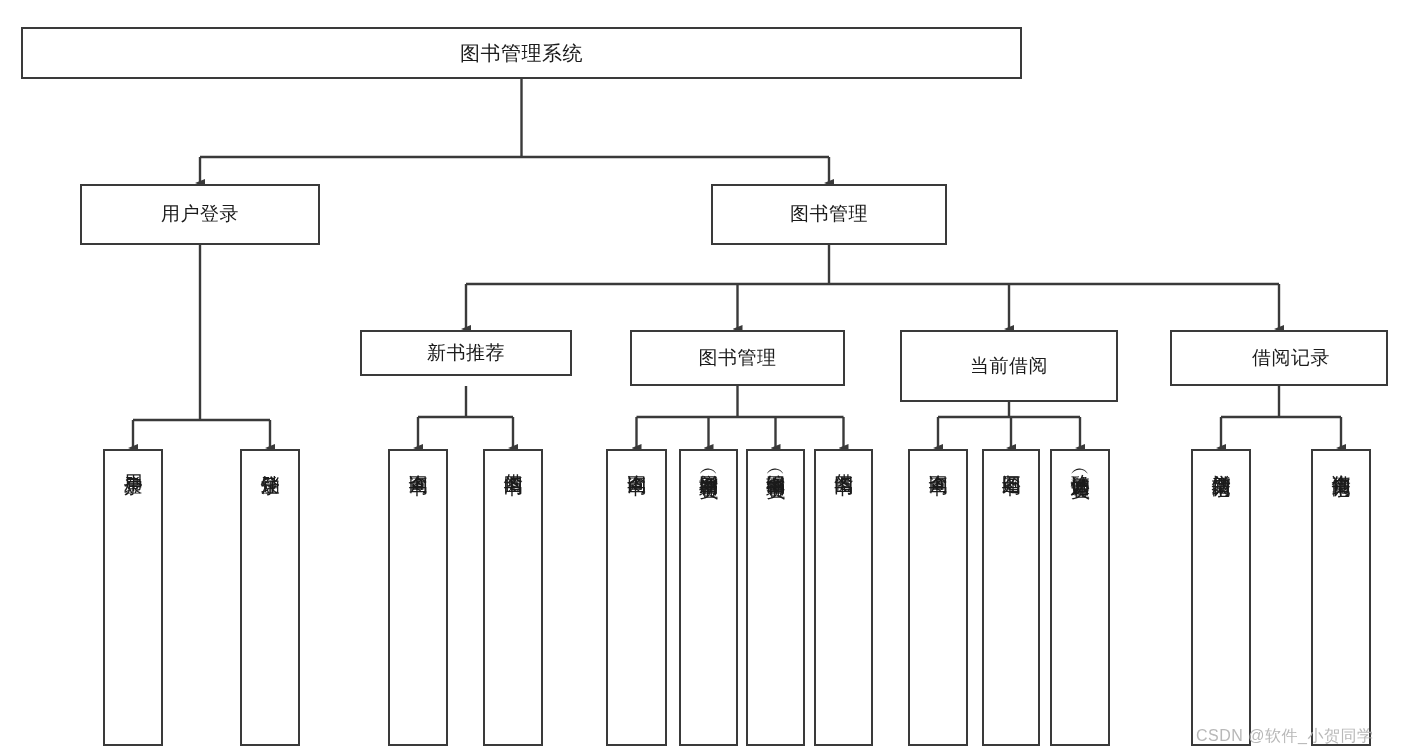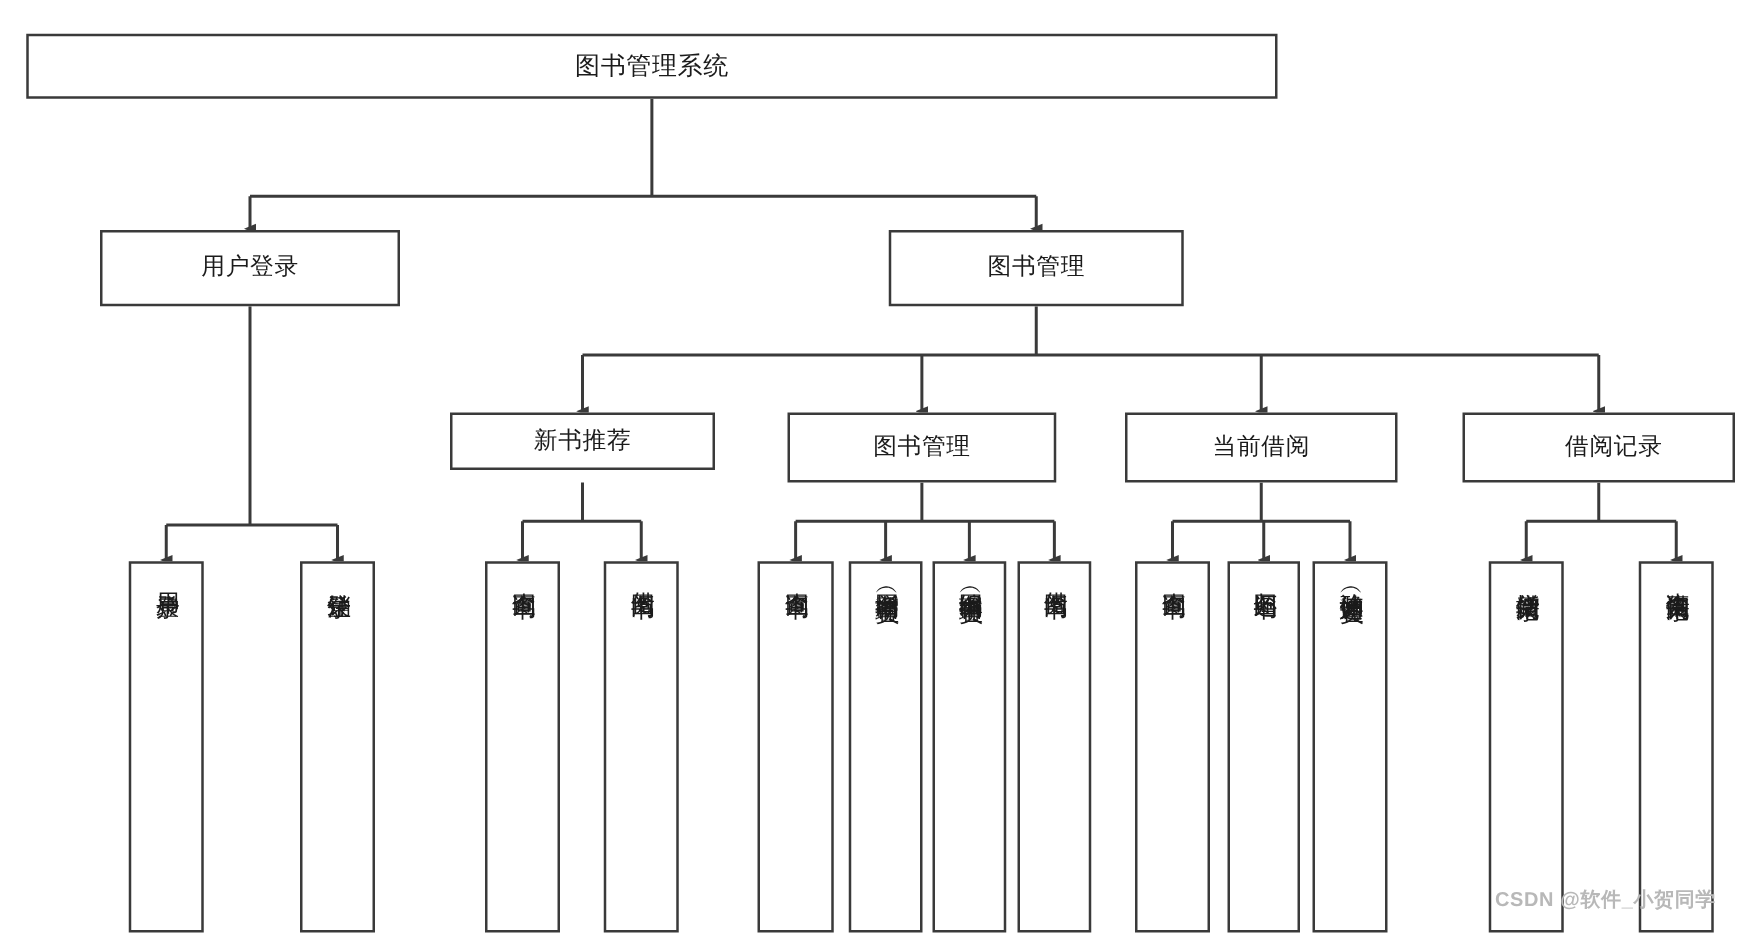--- a/index.html
+++ b/index.html
@@ -119,21 +119,21 @@
       </div>
       <div class="node h" style="left: 711px; top: 172px; width: 236px; height: 61px;">
         <span class="label">图书管理</span>
       </div>
       <div class="node h" style="left: 360px; top: 318px; width: 212px; height: 46px;">
         <span class="label">新书推荐</span>
       </div>
       <div class="node h" style="left: 630px; top: 318px; width: 215px; height: 56px;">
         <span class="label">图书管理</span>
       </div>
-      <div class="node h" style="left: 900px; top: 318px; width: 218px; height: 56px;">
+      <div class="node h" style="left: 900px; top: 318px; width: 218px; height: 72px;">
         <span class="label">当前借阅</span>
       </div>
       <div class="node h" style="left: 1170px; top: 318px; width: 218px; height: 56px; padding-left: 24px;">
         <span class="label">借阅记录</span>
       </div>
       <div class="node v" style="left: 103px; top: 437px; width: 60px; height: 297px;">
         <span class="label">用户登录</span>
       </div>
       <div class="node v" style="left: 240px; top: 437px; width: 60px; height: 297px;">
         <span class="label">注销登录</span>
@@ -165,14 +165,14 @@
       <div class="node v" style="left: 1050px; top: 437px; width: 60px; height: 297px;">
         <span class="label">确认归还（管理员）</span>
       </div>
       <div class="node v" style="left: 1191px; top: 437px; width: 60px; height: 297px;">
         <span class="label">新增借阅记录</span>
       </div>
       <div class="node v" style="left: 1311px; top: 437px; width: 60px; height: 297px;">
         <span class="label">查询借阅记录</span>
       </div>
     </div>
-  <div class="watermark" style="left:1196px; top:698px;font-weight:bold;">CSDN @软件_小贺同学</div>
+  <div class="watermark" style="left:1196px; top:714px;">CSDN @软件_小贺同学</div>
 </div>
 
 </body></html>

